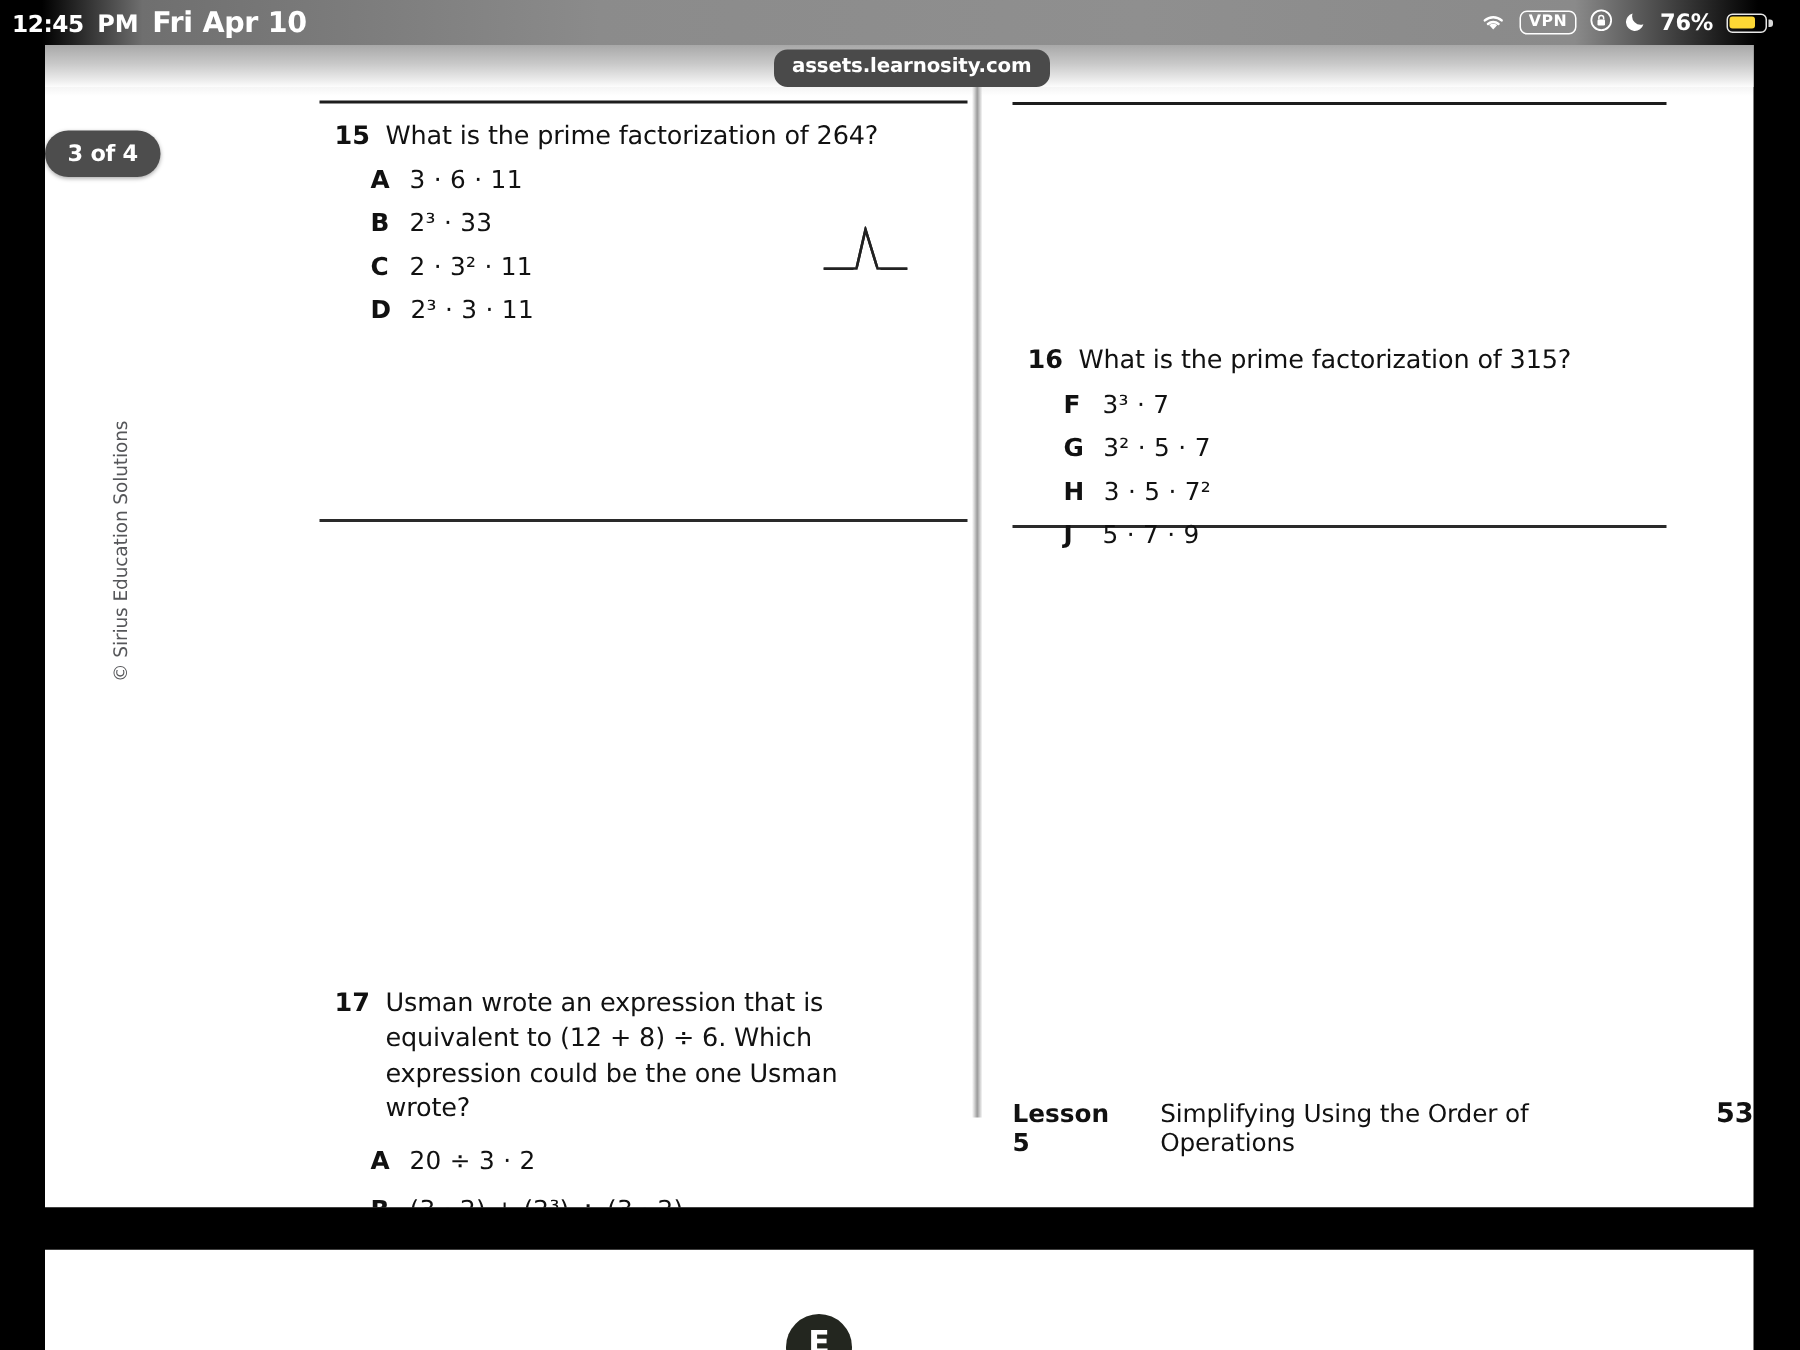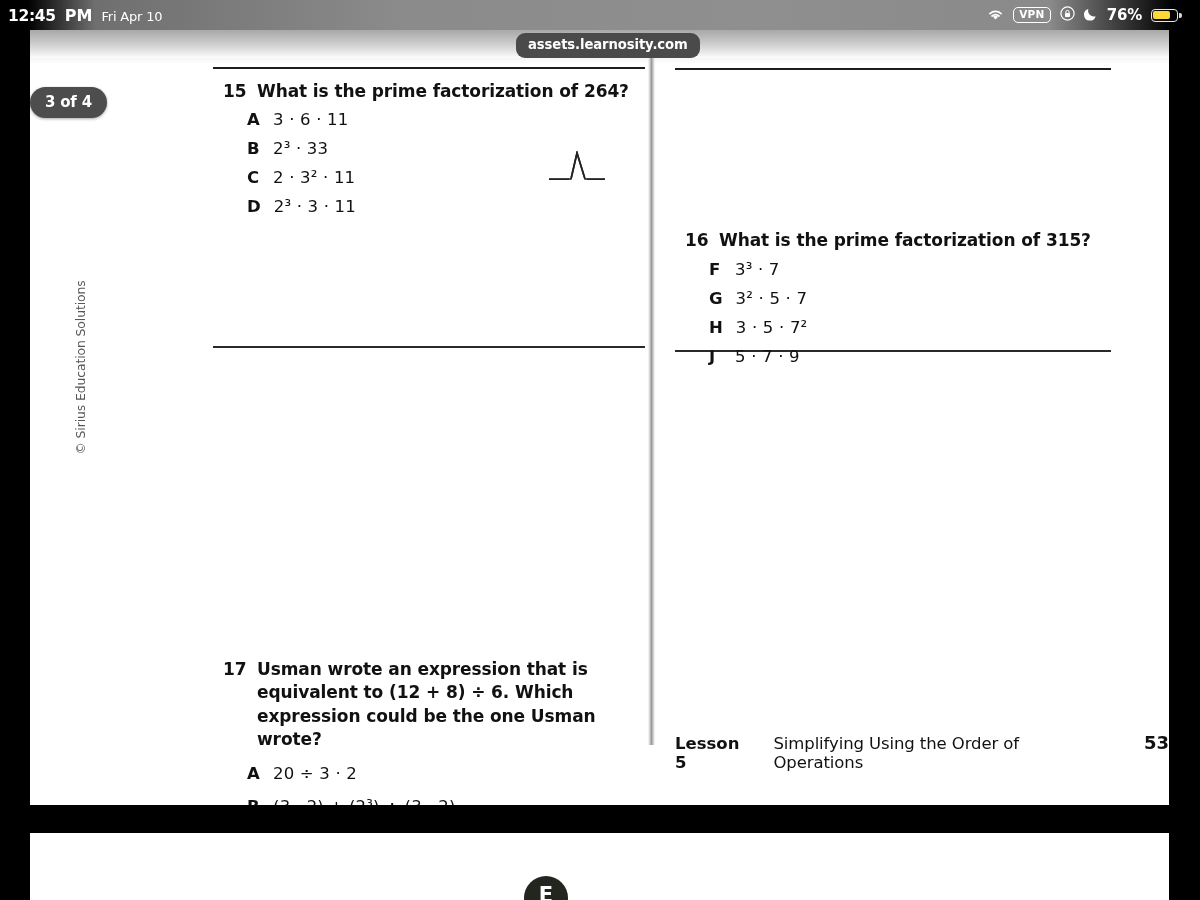--- a/index.html
+++ b/index.html
@@ -13,21 +13,21 @@
 
   
   .statusbar{
     position:absolute; left:0; top:0; width:1200px; height:30px;
     background:linear-gradient(to right,#000 0px,#000 28px,#6f6f6f 95px,#8b8b8b 400px,#8f8f8f 760px,#8a8a8a 1050px,#000 1172px,#000 1200px);
     display:flex; align-items:center; color:#fff; z-index:40;
   }
   .sb-left{ display:flex; align-items:baseline; gap:9px; margin-left:8px; }
   .sb-time{ font-size:15.5px; font-weight:700; letter-spacing:-0.3px;text-align:right; }
   .sb-ampm{ font-size:16px; font-weight:700; }
-  .sb-date{ font-size:13px; font-weight:400; letter-spacing:-0.2px; }
+  .sb-date{ font-size:19px; font-weight:700; letter-spacing:-0.2px; }
   .sb-right{ margin-left:auto; display:flex; align-items:center; gap:9px; margin-right:22px; }
   .vpn-badge{
     border:1.6px solid #fff; border-radius:5px; font-size:10.5px; font-weight:700;
     padding:1px 5px 1.5px; letter-spacing:0.3px; line-height:1.1;
   }
   .sb-pct{ font-size:15px; font-weight:600; letter-spacing:-0.2px; }
   .battery{ position:relative; width:27px; height:13px; border:1.6px solid #e8e8e8; border-radius:4px; }
   .battery::after{ content:""; position:absolute; right:-4.5px; top:3.5px; width:2.6px; height:5px; background:#d8d8d8; border-radius:0 2px 2px 0;}
   .battery .lvl{ position:absolute; left:1.3px; top:1.3px; bottom:1.3px; width:17px; background:#fdd835; border-radius:2px; }
 
@@ -82,21 +82,21 @@
   .rule.thin{ height:1.6px; background:#2a2a2a; }
 
   
   .col{ position:absolute; width:440px; }
   .col-left{ left:183px; }
   .col-right{ left:645px; }
 
   .qblock{ position:relative; }
   .qhead{ display:flex; gap:10px; }
   .qnum{ font-size:17px; font-weight:700; color:#111; min-width:24px; text-align:left; line-height:1.38;margin-left:10px; }
-  .qtext{ font-size:17px; color:#111; line-height:1.38; letter-spacing:-0.1px;font-weight:bold; }
+  .qtext{ font-size:17px; color:#111; line-height:1.38; letter-spacing:-0.1px; }
 
   .choices{ margin-top:7px; }
   .choice{ display:flex; gap:13px; align-items:baseline; margin-bottom:10px; padding-left:34px; }
   .clet{ font-size:16.5px; font-weight:700; color:#111; min-width:13px; }
   .cval{ font-size:16.5px; color:#111; letter-spacing:0.2px; }
 
   
   .callout{
     position:absolute; left:270px; top:98px; width:182px; height:130px;
     border:1.7px solid #222; background:#fff;

